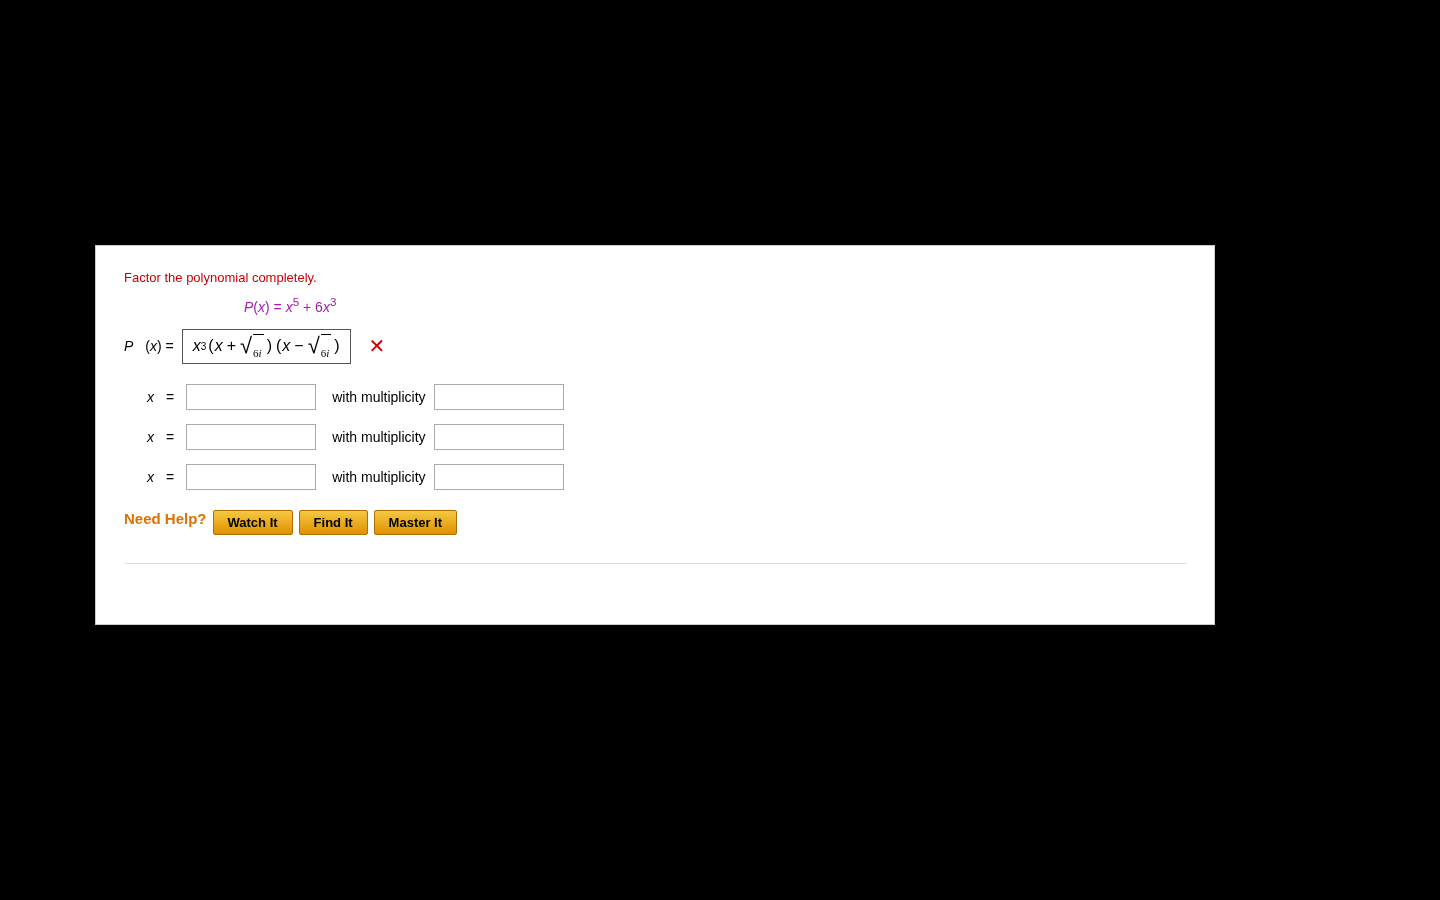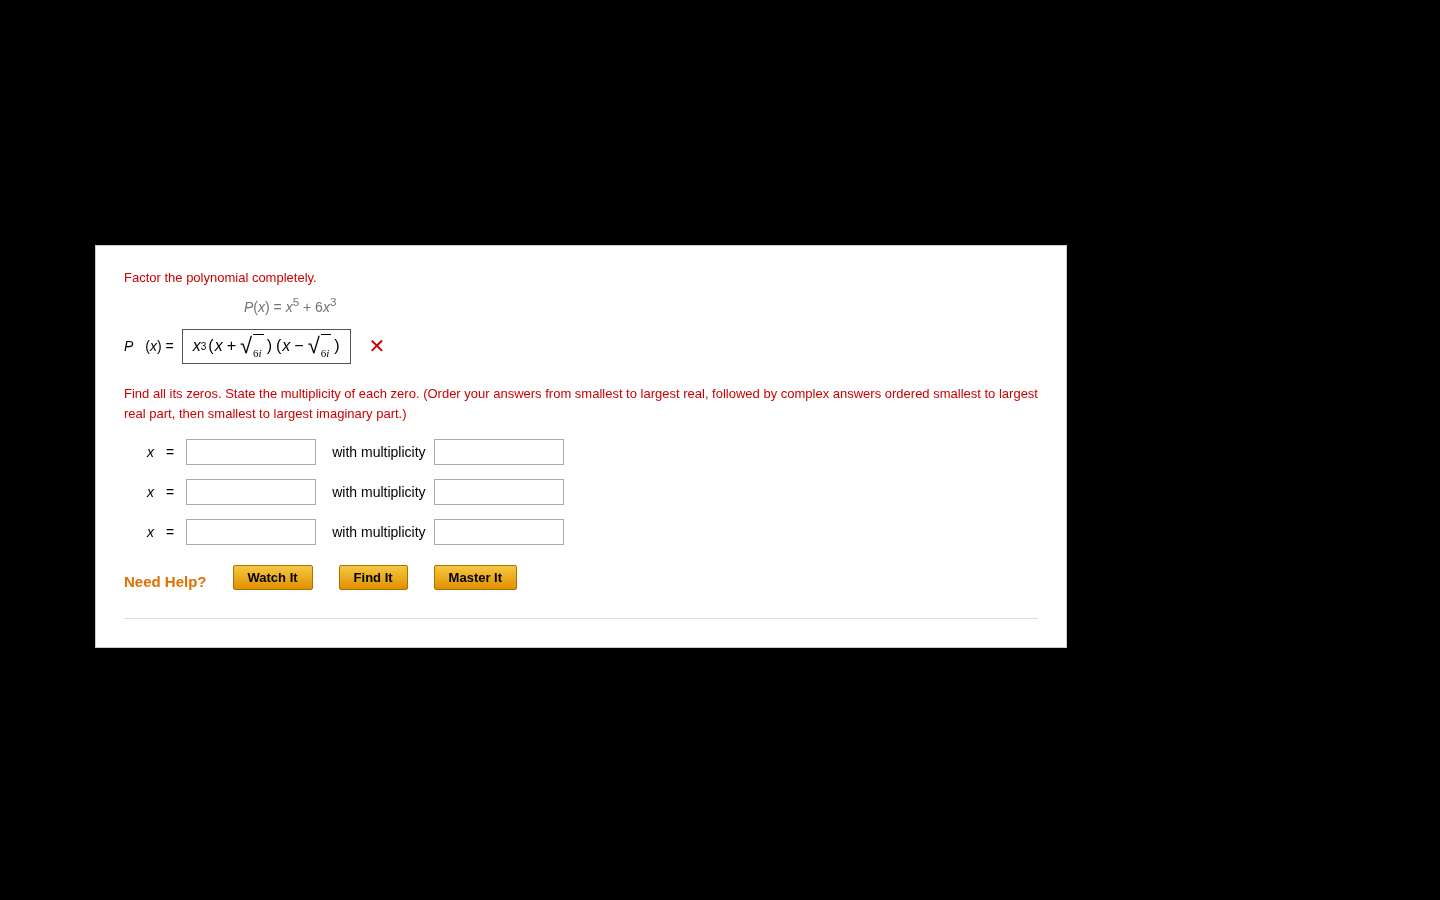--- a/index.html
+++ b/index.html
@@ -11,39 +11,39 @@
       font-family: Arial, sans-serif;
       font-size: 14px;
       display: flex;
       align-items: center;
       justify-content: center;
     }
 
     .main-panel {
       background: #fff;
       border: 1px solid #ccc;
-      width: 972px;
+      width: 1120px;
       min-height: 380px;
       padding: 24px 28px 28px 28px;
       position: absolute;
       top: 245px;
       left: 95px;
     }
 
     .instruction {
       color: #c00;
       font-size: 13px;
       margin-bottom: 10px;
     }
 
     .equation-given {
       margin-left: 120px;
       margin-bottom: 14px;
       font-size: 14px;
-      color: #737373;
+      color: #a21caf;
     }
 
     .answer-box {
       border: 1px solid #aaa;
       background: #fff;
       height: 26px;
       width: 130px;
       padding: 2px 4px;
       font-size: 13px;
     }
@@ -108,22 +108,22 @@
     .equals {
       margin: 0 4px;
     }
 
     .multiplicity-label {
       margin-left: 8px;
     }
 
     .need-help-section {
       display: flex;
-      align-items: flex-end;
-      gap: 26px;
+      align-items: flex-start;
+      gap: 6px;
       margin-top: 20px;
     }
 
     .need-help-text {
       color: #e07000;
       font-weight: bold;
       font-size: 15px;
     }
 
     .help-btn {
@@ -196,21 +196,20 @@
       <span style="margin: 0 4px;">−</span>
       <span class="radical-wrap">
         <span class="radical-symbol">√</span>
         <span class="radical-content">6<span class="math-italic">i</span></span>
       </span>
       <span style="margin-left:3px;">)</span>
     </div>
     <span class="cross-icon">✕</span>
   </div>
 
-  <div class="zeros-instruction">Find all its zeros. State the multiplicity of each zero. (Order your answers from smallest to largest real, followed by complex answers ordered smallest to largest real part, then smallest to largest imaginary part.)</div>
 
   <div class="zero-row">
     <span class="zero-label math-italic">x</span>
     <span class="equals">=</span>
     <input class="answer-box" type="text" value="" style="">
     <span class="multiplicity-label">with multiplicity</span>
     <input class="answer-box" type="text" value="" style="">
   </div>
 
   <div class="zero-row">

